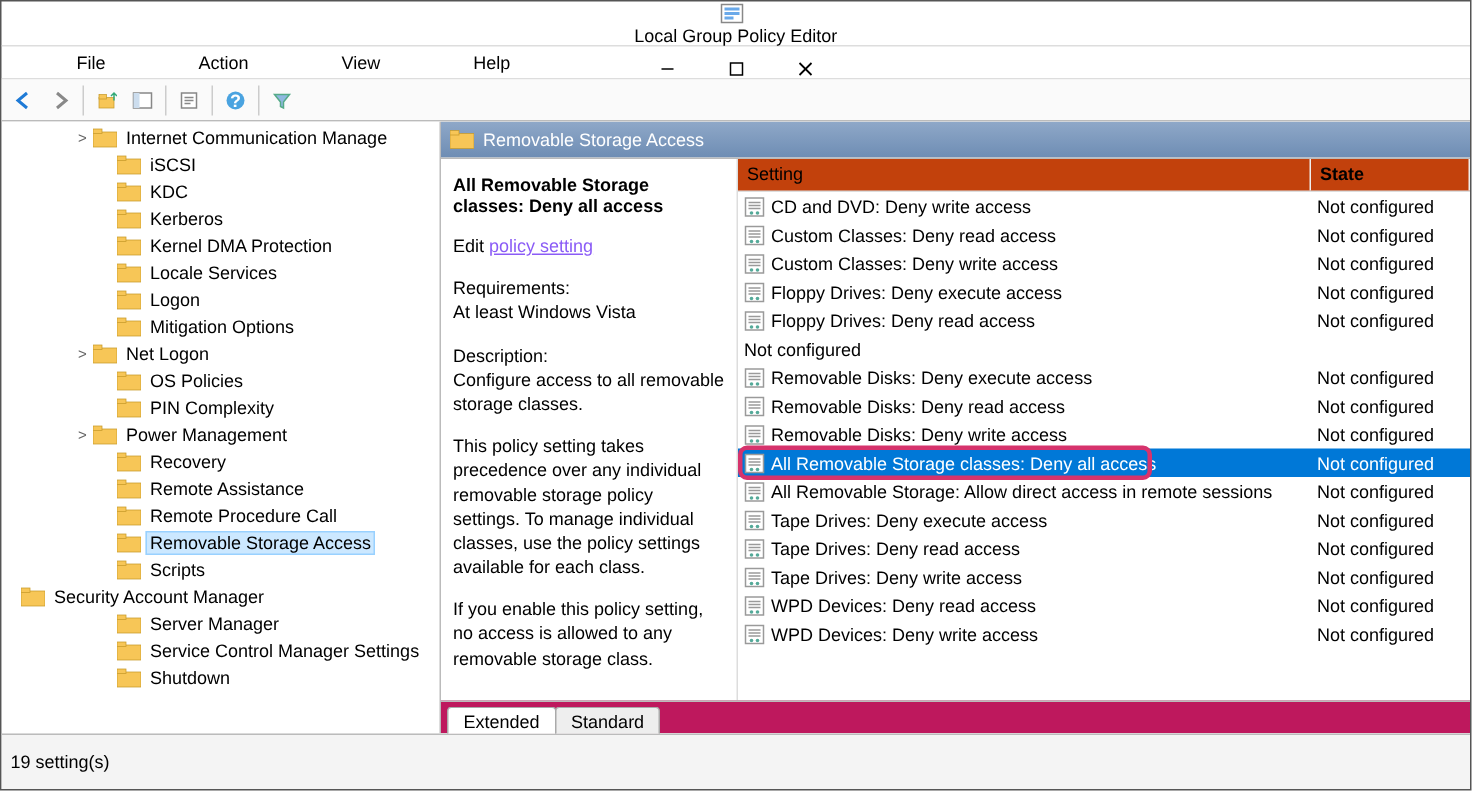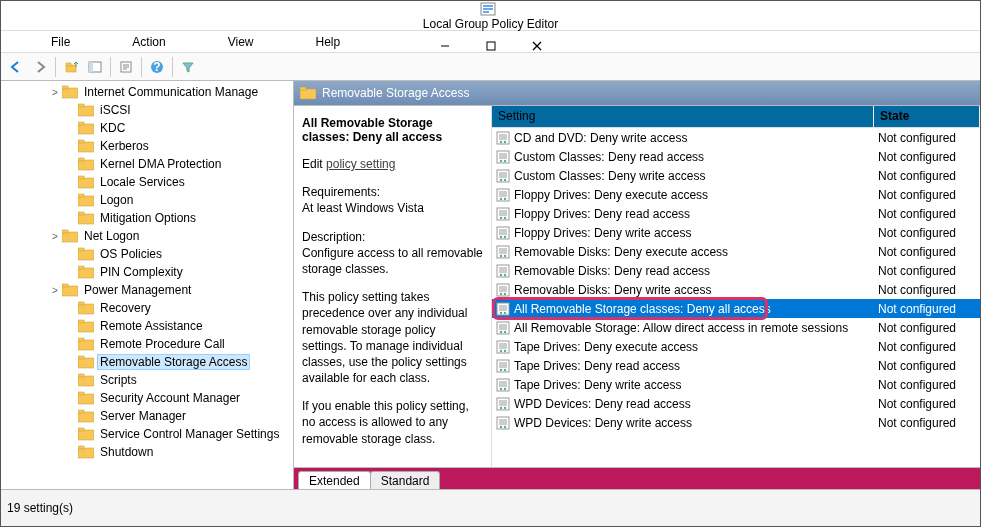--- a/index.html
+++ b/index.html
@@ -35,24 +35,24 @@
 
 .rightpanel { flex: 1; display: flex; flex-direction: column; overflow: hidden; }
 .panel-header { height: 24px; background: linear-gradient(#8fa8c8,#6e8db4); color: #fff; display: flex; align-items: center; padding: 0 6px; gap: 6px; font-weight: 400; }
 .panel-header .folder { width: 16px; height: 14px; }
 
 .panel-body { flex: 1; display: flex; overflow: hidden; border-top: 1px solid #bbb; }
 
 .detail-pane { width: 198px; padding: 10px 8px; border-right: 1px solid #ddd; overflow: hidden; }
 .detail-pane .d-title { font-weight: 700; margin-bottom: 12px; }
 .detail-pane .d-section { margin-bottom: 12px; line-height: 1.35; }
-.detail-pane a { color: #404040; text-decoration: underline; }
+.detail-pane a { color: #8b5cf6; text-decoration: underline; }
 
 .list-pane { flex: 1; display: flex; flex-direction: column; overflow: hidden; position: relative; }
-.list-header { display: flex; height: 22px; border-bottom: 1px solid #ddd; background: #0369a1; }
+.list-header { display: flex; height: 22px; border-bottom: 1px solid #ddd; background: #c2410c; }
 .list-header .col { padding: 3px 6px; border-right: 1px solid #eee; }
 .col-setting { flex: 1; }
 .col-state { width: 106px; text-align: left; font-weight: bold; }
 
 .list-body { flex: 1; overflow: auto; position: relative; }
 .list-row { display: flex; height: 19px; align-items: center; }
 .list-row .cell-setting { flex: 1; display: flex; align-items: center; padding-left: 4px; gap: 4px; white-space: nowrap; }
 .list-row .cell-state { width: 106px; padding-left: 4px; white-space: nowrap; }
 .list-row.selected { background: #0078d7; color: #fff; }
 .list-row .reg-icon { width: 14px; height: 14px; flex-shrink: 0; }
@@ -325,21 +325,21 @@
       <div class="tree-item" style="padding-left: 64px;">
         <span class="toggle"></span>
         <span class="folder">
           <svg viewBox="0 0 16 14" width="16" height="14">
             <rect x="0" y="3" width="16" height="10" class="svg-folder"></rect>
             <rect x="0" y="1" width="6" height="3" class="svg-folder"></rect>
           </svg>
         </span>
         <span class="label">Scripts</span>
       </div>
-      <div class="tree-item" style="padding-left: 64px;">
+      <div class="tree-item" style="">
         <span class="toggle"></span>
         <span class="folder">
           <svg viewBox="0 0 16 14" width="16" height="14">
             <rect x="0" y="3" width="16" height="10" class="svg-folder"></rect>
             <rect x="0" y="1" width="6" height="3" class="svg-folder"></rect>
           </svg>
         </span>
         <span class="label">Security Account Manager</span>
       </div>
       <div class="tree-item" style="padding-left: 64px;">
@@ -476,31 +476,20 @@
                     <line x1="3" y1="6" x2="11" y2="6" stroke="#9a9a9a"></line>
                     <line x1="3" y1="8" x2="11" y2="8" stroke="#9a9a9a"></line>
                     <circle cx="5" cy="11" r="1.2" fill="#5a9"></circle>
                     <circle cx="9" cy="11" r="1.2" fill="#5a9"></circle>
                   </svg></span>
                 <span>Floppy Drives: Deny read access</span>
               </div>
               <div class="cell-state">Not configured</div>
             </div>
             <div class="list-row">
-              <div class="cell-setting">
-                <span class="reg-icon"><svg viewBox="0 0 14 14" width="14" height="14">
-                    <rect x="1" y="1" width="12" height="12" fill="#fff" stroke="#9a9a9a"></rect>
-                    <line x1="3" y1="4" x2="11" y2="4" stroke="#9a9a9a"></line>
-                    <line x1="3" y1="6" x2="11" y2="6" stroke="#9a9a9a"></line>
-                    <line x1="3" y1="8" x2="11" y2="8" stroke="#9a9a9a"></line>
-                    <circle cx="5" cy="11" r="1.2" fill="#5a9"></circle>
-                    <circle cx="9" cy="11" r="1.2" fill="#5a9"></circle>
-                  </svg></span>
-                <span>Floppy Drives: Deny write access</span>
-              </div>
               <div class="cell-state">Not configured</div>
             </div>
             <div class="list-row">
               <div class="cell-setting">
                 <span class="reg-icon"><svg viewBox="0 0 14 14" width="14" height="14">
                     <rect x="1" y="1" width="12" height="12" fill="#fff" stroke="#9a9a9a"></rect>
                     <line x1="3" y1="4" x2="11" y2="4" stroke="#9a9a9a"></line>
                     <line x1="3" y1="6" x2="11" y2="6" stroke="#9a9a9a"></line>
                     <line x1="3" y1="8" x2="11" y2="8" stroke="#9a9a9a"></line>
                     <circle cx="5" cy="11" r="1.2" fill="#5a9"></circle>

